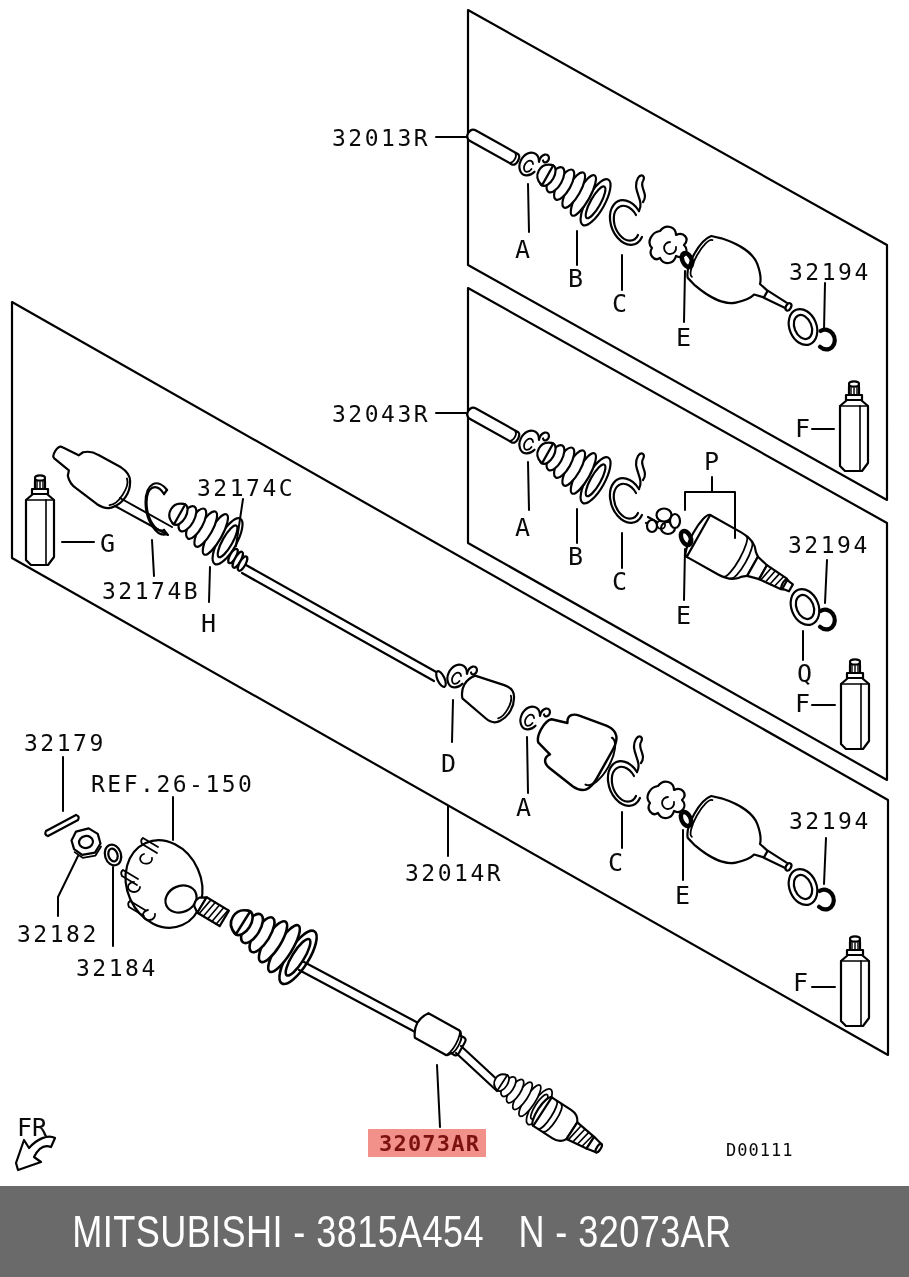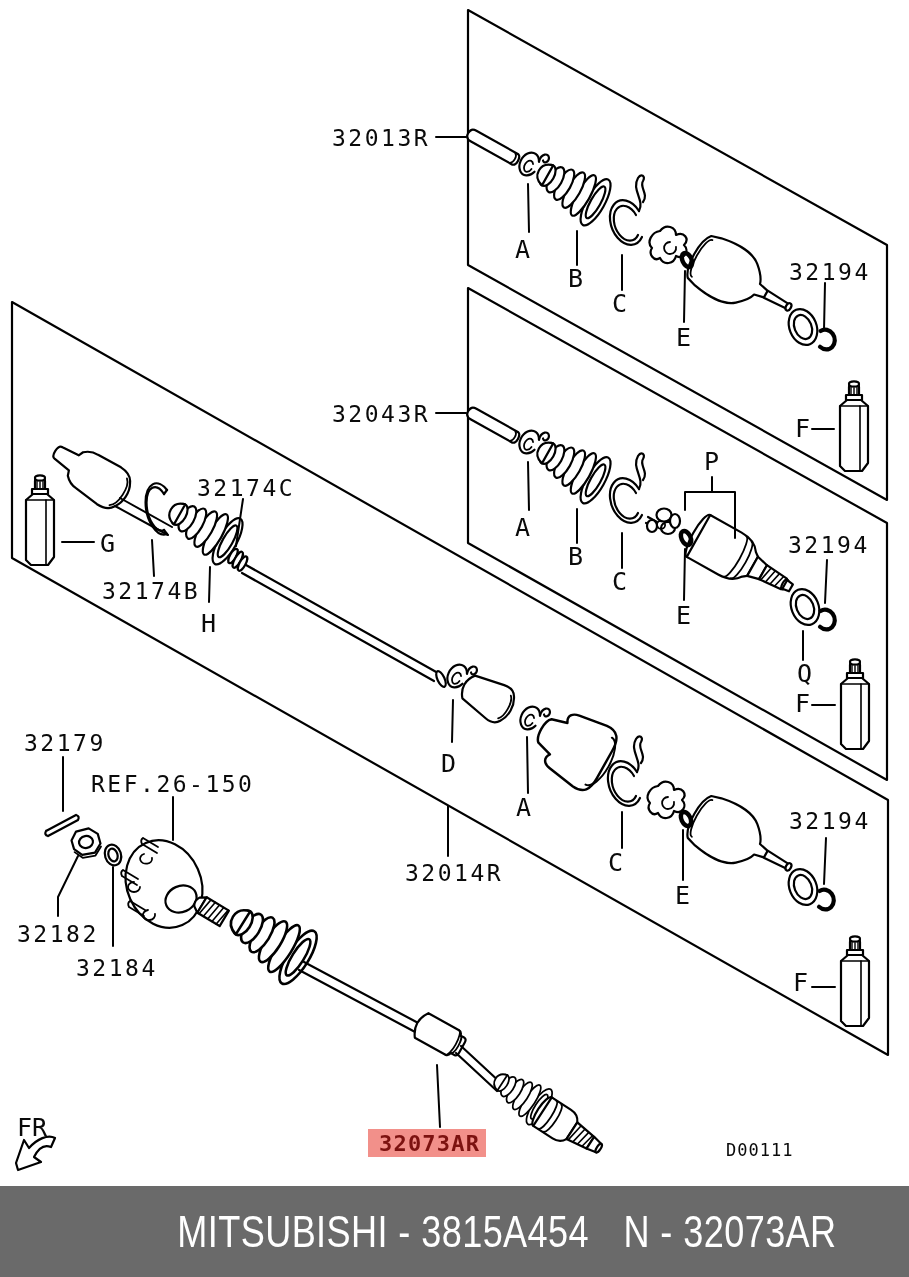--- a/index.html
+++ b/index.html
@@ -9,21 +9,21 @@
   svg .s{fill:#fff;stroke:var(--line,#000);stroke-width:2.2;stroke-linecap:round;stroke-linejoin:round;}
   svg .nf{fill:none;stroke:var(--line,#000);stroke-width:2.2;stroke-linecap:round;stroke-linejoin:round;}
   svg .thin{stroke-width:2;}
   svg .pn{font-family:"DejaVu Sans Mono",monospace;font-size:23px;letter-spacing:2.5px;fill:#0a0a0a;}
   svg .lt{font-family:"DejaVu Sans Mono",monospace;font-size:25px;letter-spacing:0;fill:#0a0a0a;}
   svg .sm{font-family:"DejaVu Sans Mono",monospace;font-size:17px;letter-spacing:1px;fill:#0a0a0a;}
   svg .hlrect{fill:var(--highlight-bg,#f2908a);}
   svg .hltext{font-family:"DejaVu Sans Mono",monospace;font-size:22px;letter-spacing:1.2px;
       fill:var(--highlight-fg,#7c1210);font-weight:bold;}
   .footer{position:absolute;left:0;top:1186px;width:909px;height:91px;
-      background:var(--footer-bg,#6a6a6a);display:flex;align-items:center;justify-content:flex-end;}
+      background:var(--footer-bg,#6a6a6a);display:flex;align-items:center;justify-content:flex-start;}
   .ft{display:flex;gap:42px;transform:scaleX(.82);white-space:nowrap;
       font-family:"Liberation Sans",sans-serif;font-size:44px;color:var(--footer-fg,#fff);letter-spacing:.5px;}
 </style>
 </head>
 <body>
 
 <div class="page">
 <svg width="909" height="1186" viewBox="0 0 909 1186">
   <defs>
     <g id="bottle">

